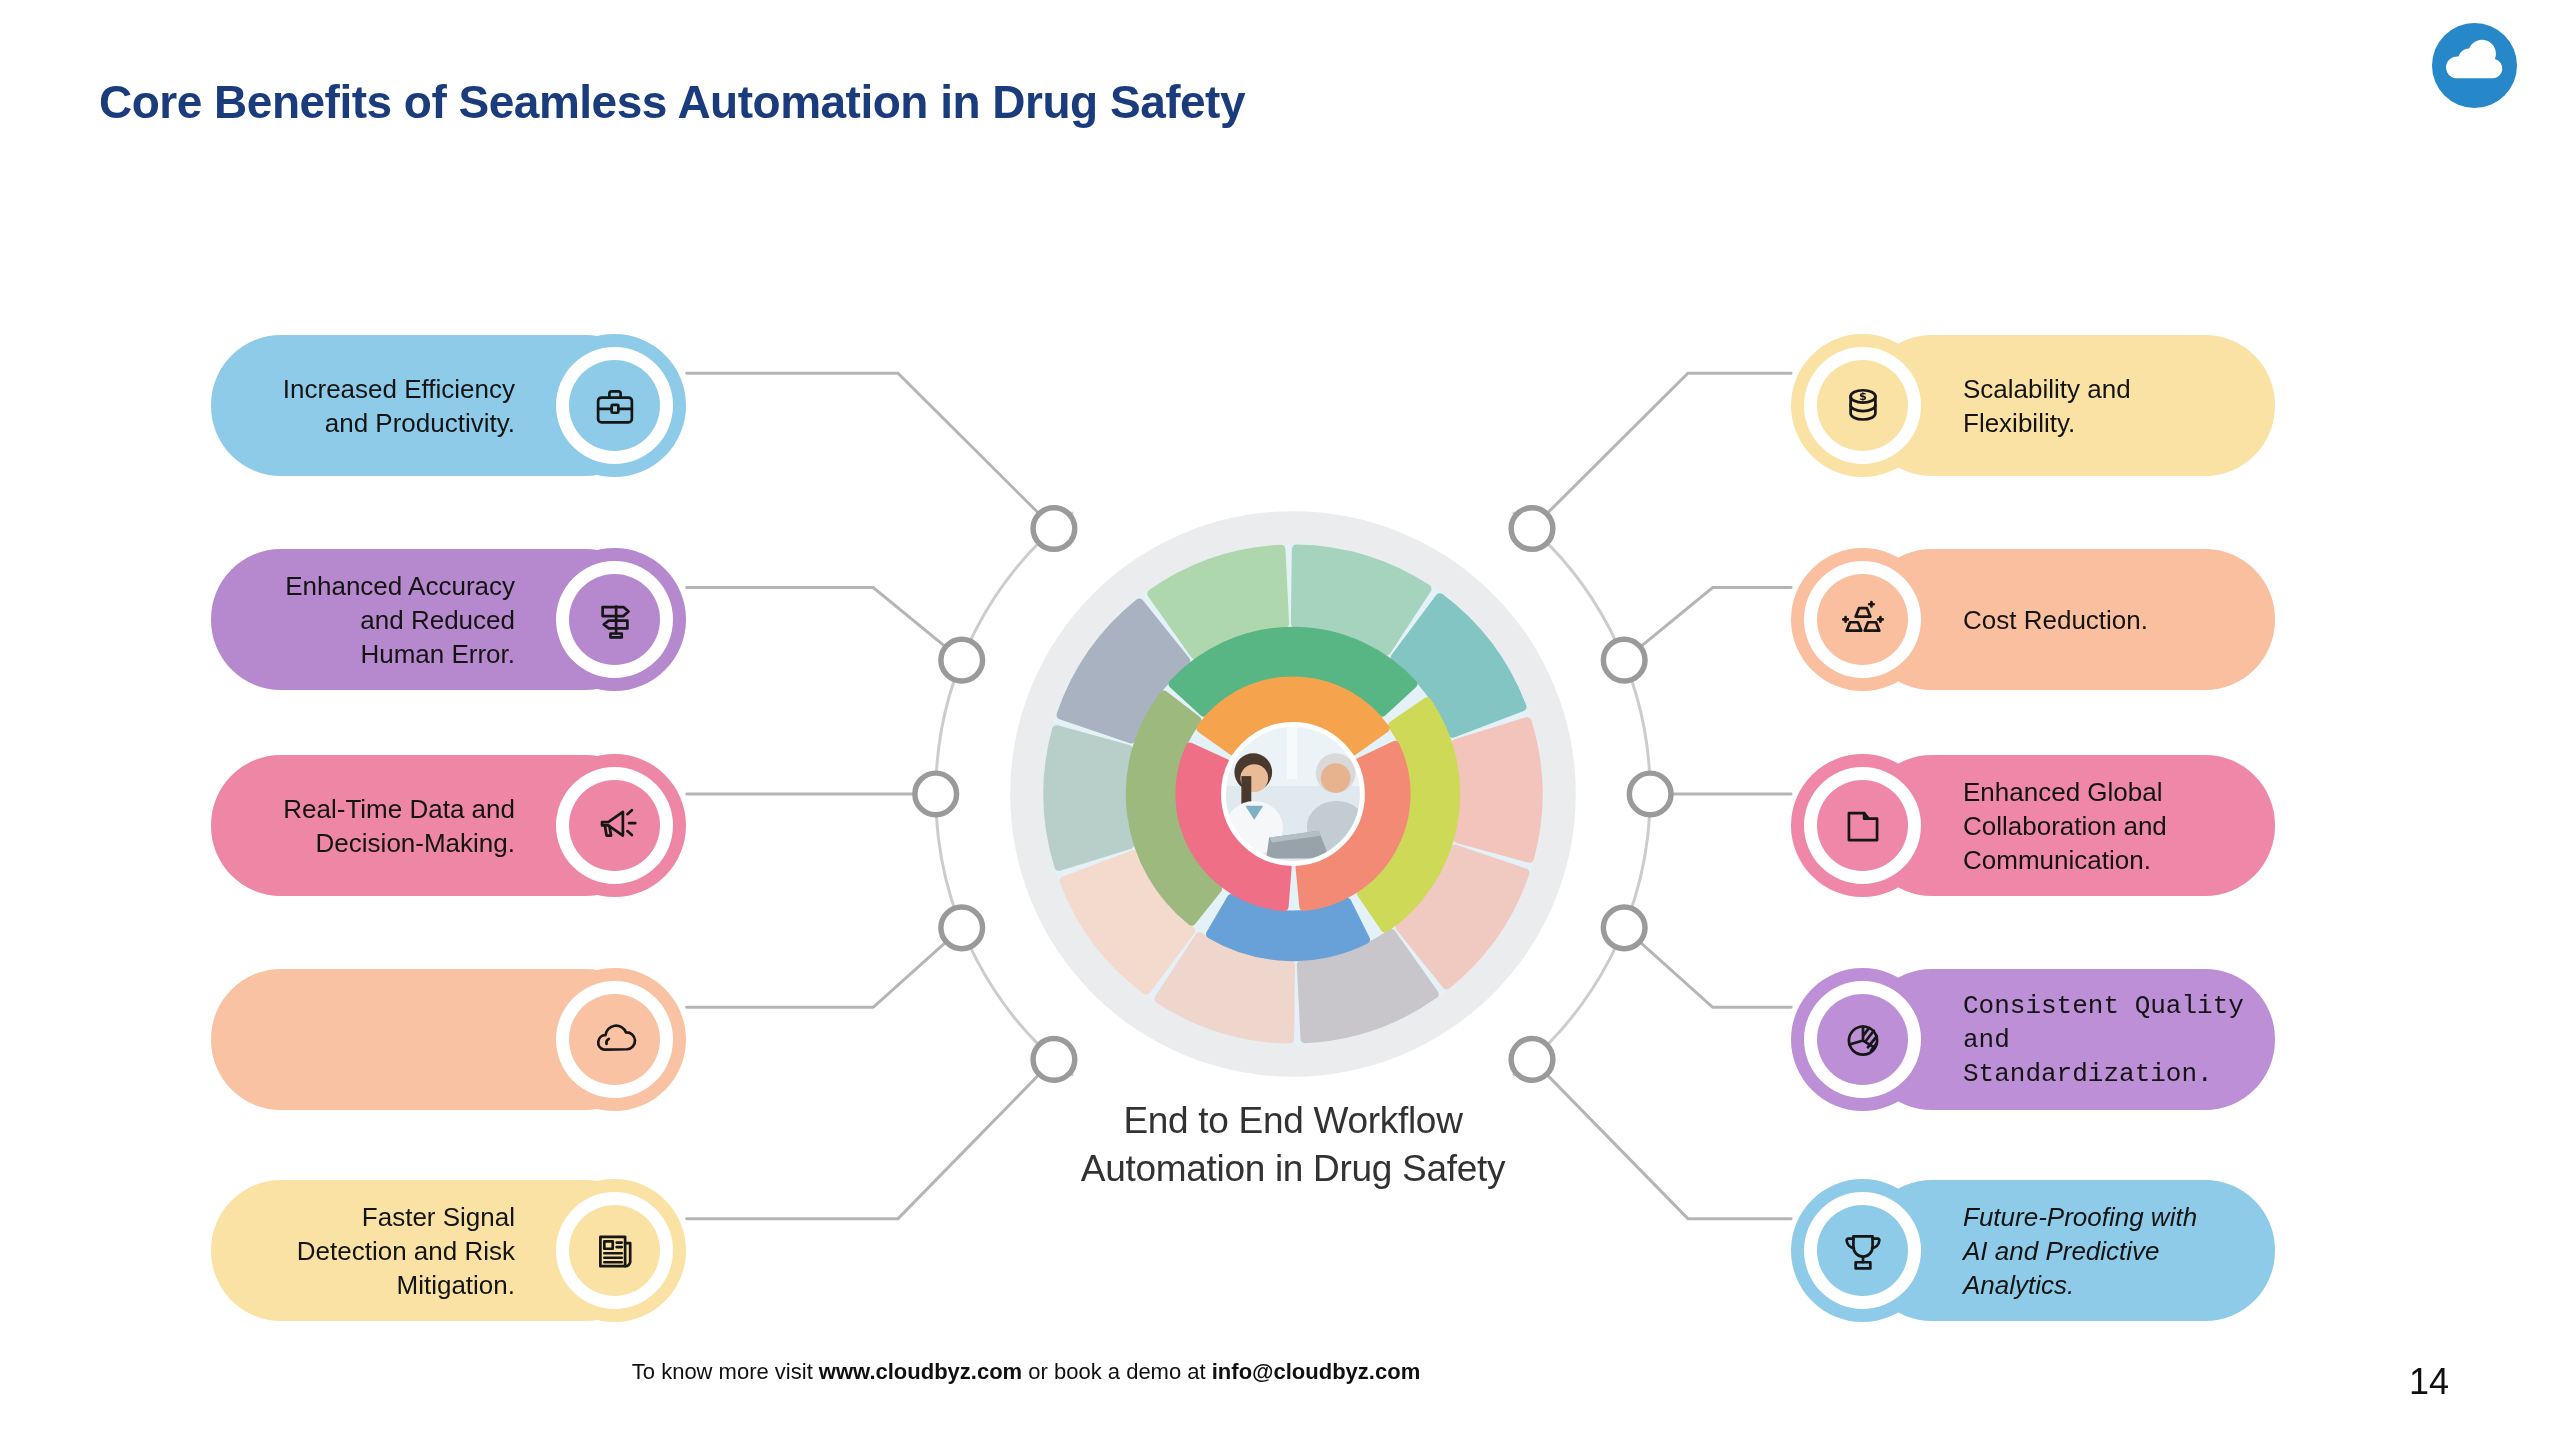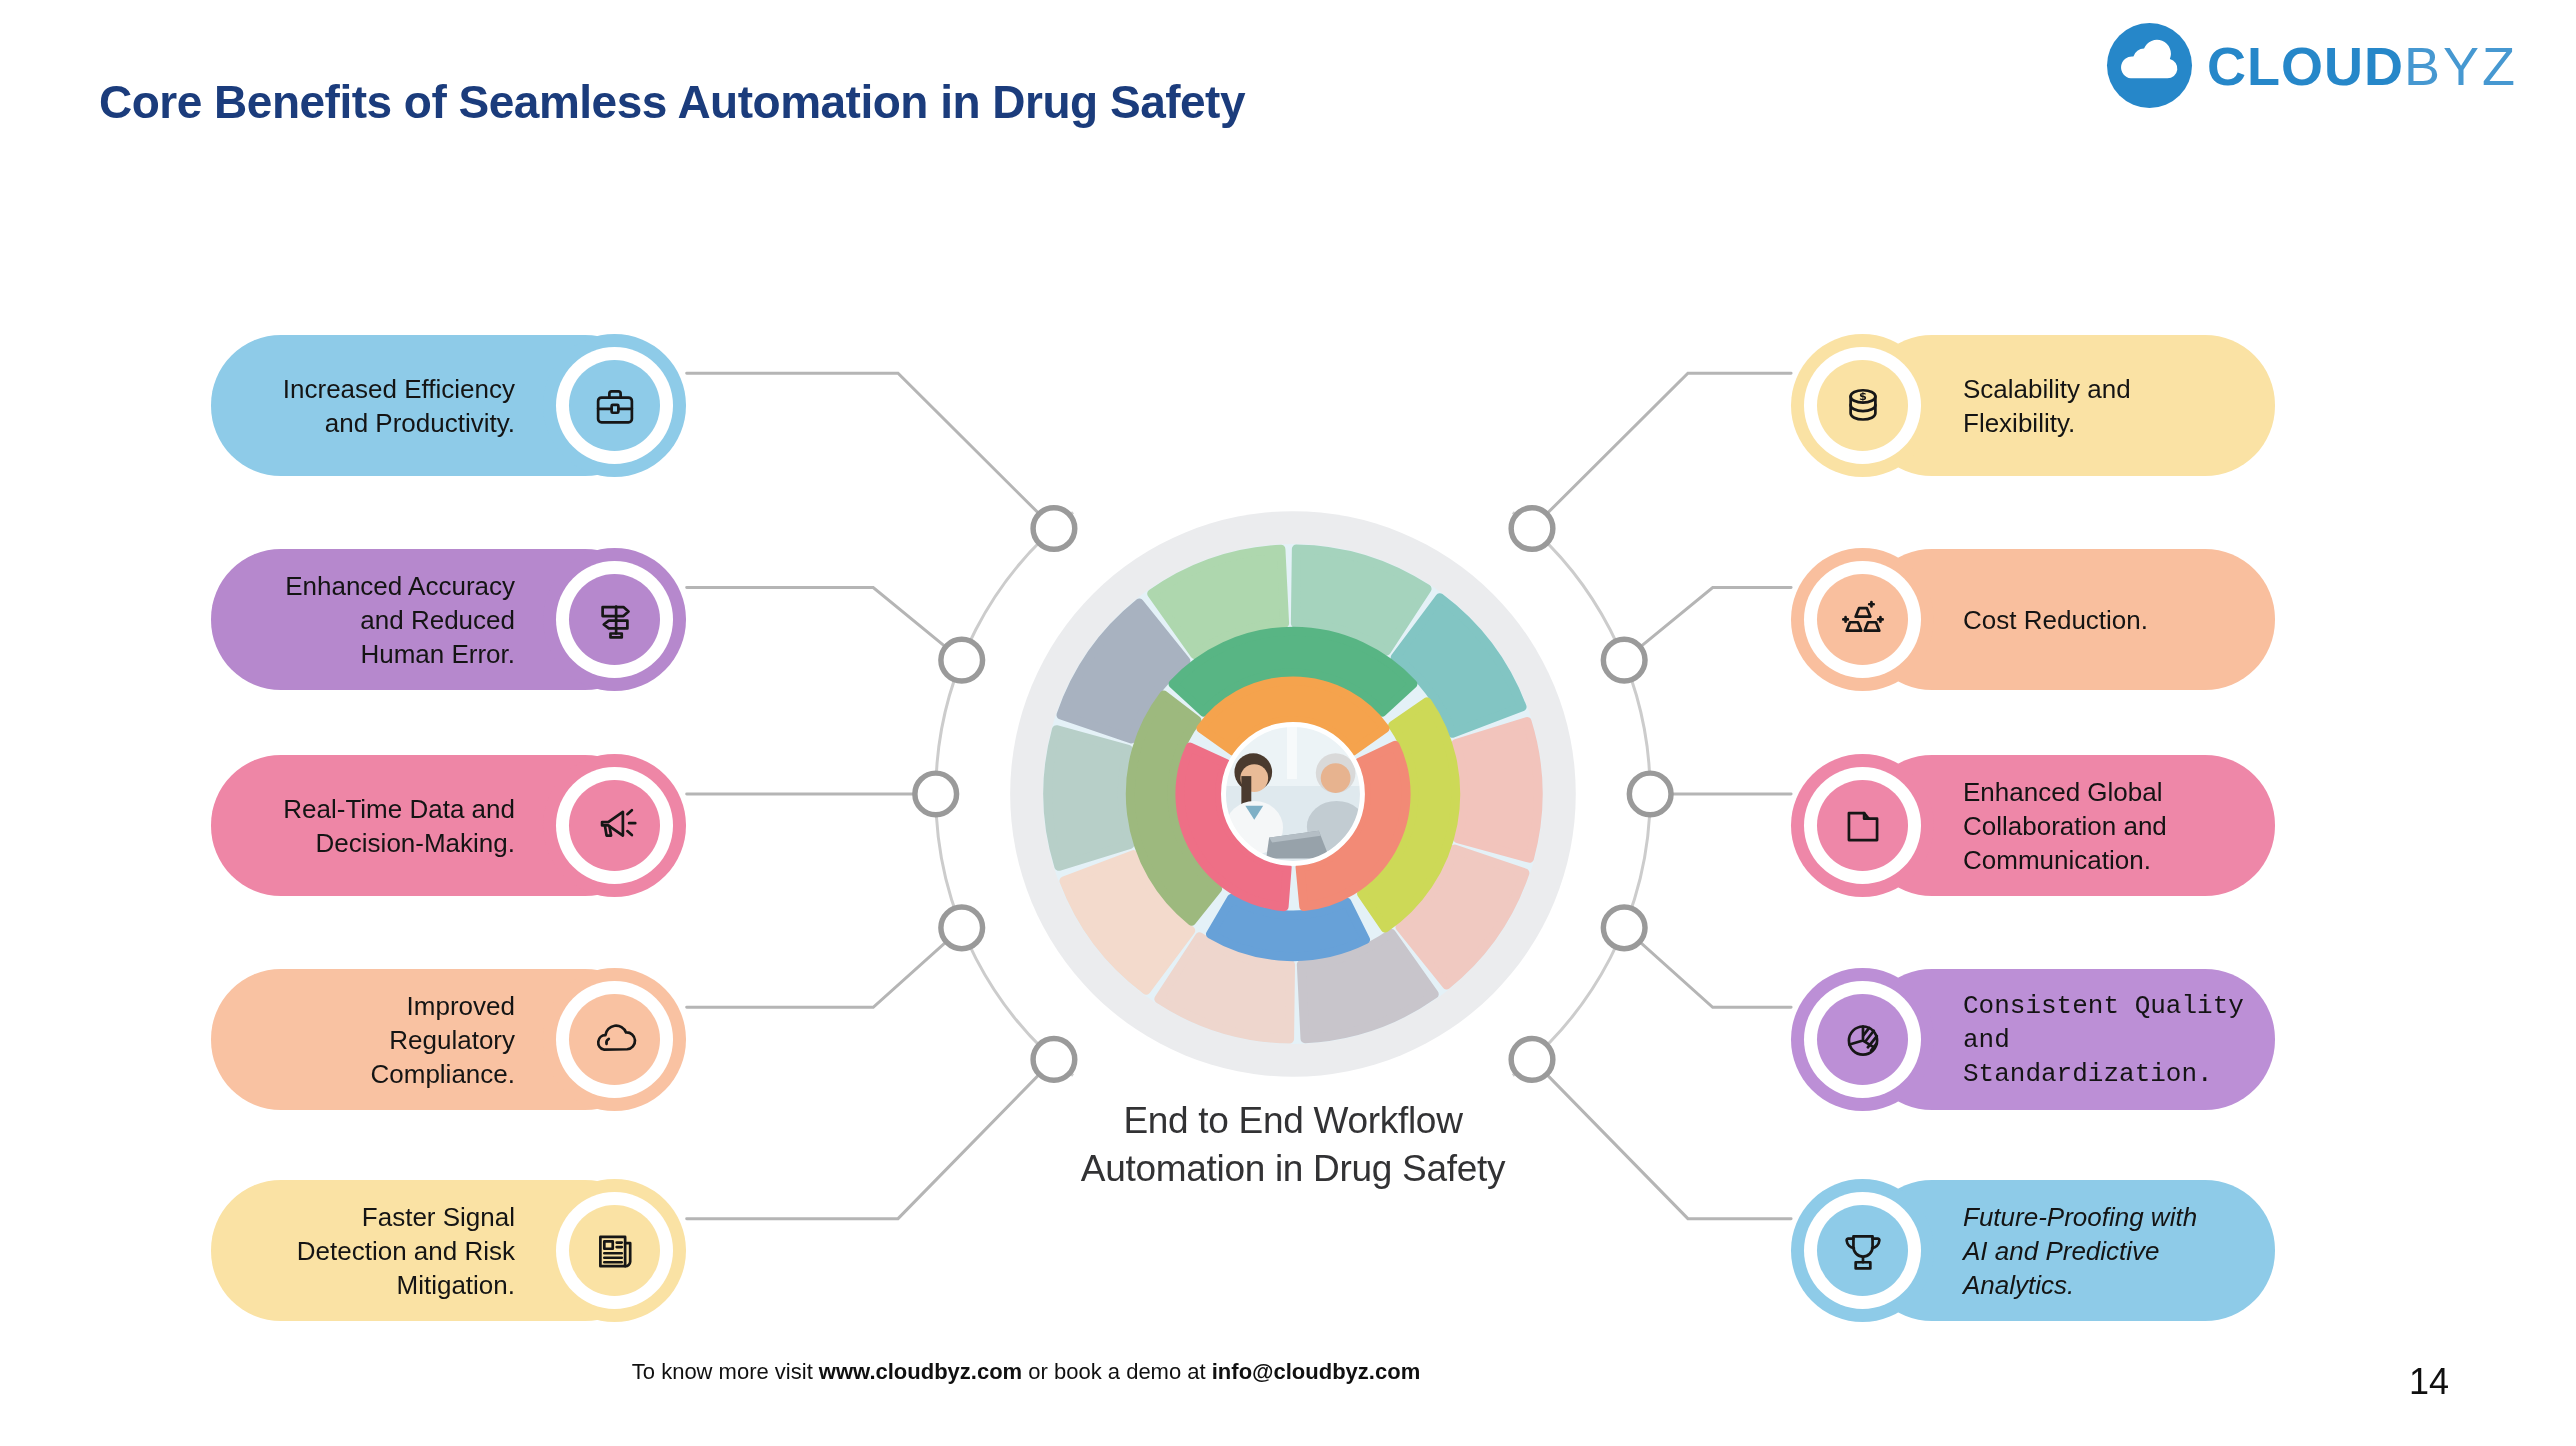--- a/index.html
+++ b/index.html
@@ -46,21 +46,20 @@
 
   <div class="title">Core Benefits of Seamless Automation in Drug Safety</div>
 
   <div class="logo">
     <span class="logo-mark">
       <svg viewBox="0 0 88 88">
         <circle cx="44" cy="44" r="43" fill="#2687c9"></circle>
         <path fill="#ffffff" d="M25 57 h37 a10 10 0 0 0 2.6 -19.7 A14 14 0 0 0 38.5 26.8 a11.5 11.5 0 0 0 -10.8 8.1 A11 11 0 0 0 25 57 z"></path>
       </svg>
     </span>
-    <span class="logo-text"><span class="heavy">CLOUD</span><span class="light">BYZ</span></span>
   </div>
 
   <svg id="diagram-svg" width="2576" height="1447" viewBox="0 0 2596 1458">
       <path id="lp0" d="M 1091.5 814.8 A 212 212 0 0 1 1478.8 681.5" fill="none"></path>
       <text font-size="14.5" font-weight="700" fill="#242424" font-family="Liberation Sans, sans-serif"><textPath href="#lp0" startOffset="50%" text-anchor="middle">Case Intake</textPath></text>
       <path id="lp1" d="M 1107.5 813.7 A 196 196 0 0 1 1465.5 690.4" fill="none"></path>
       <text font-size="14.5" font-weight="700" fill="#242424" font-family="Liberation Sans, sans-serif"><textPath href="#lp1" startOffset="50%" text-anchor="middle">&amp; Triage</textPath></text>
       <path id="lp2" d="M 1123.2 687.7 A 212 212 0 0 1 1514.9 807.4" fill="none"></path>
       <text font-size="14.5" font-weight="700" fill="#242424" font-family="Liberation Sans, sans-serif"><textPath href="#lp2" startOffset="50%" text-anchor="middle">Event</textPath></text>
       <path id="lp3" d="M 1136.8 696.1 A 196 196 0 0 1 1498.9 806.8" fill="none"></path>
@@ -224,21 +223,20 @@
                     <path d="M35 13.5 l4 -3.5 M36.5 21.5 h5.5 M35 28.5 l4 3.5"></path>
                   </g>
                 </svg>
               </span>
             </div>
           </div>
         </div>
       </div>
       <div class="pill leftside" style="top: 937px;">
         <div class="body" style="background:#f9c2a2"></div>
-        <div class="label">Improved<br>Regulatory<br>Compliance.</div>
         <div class="disc" style="background:#f9c2a2">
           <div class="white">
             <div class="inner" style="background:#f9c2a2">
               <span>
                 <svg viewBox="0 0 48 48">
                   <g fill="none" stroke="#161616" stroke-width="2.4" stroke-linecap="round" stroke-linejoin="round">
                     <path d="M14 32.5 a6.5 6.5 0 0 1 1.5 -12.8 a9.5 9.5 0 0 1 18.3 -2.4 a7 7 0 0 1 1 14.9 z"></path>
                     <path d="M16.5 27.5 a4 4 0 0 1 2 -4.5"></path>
                   </g>
                 </svg>

